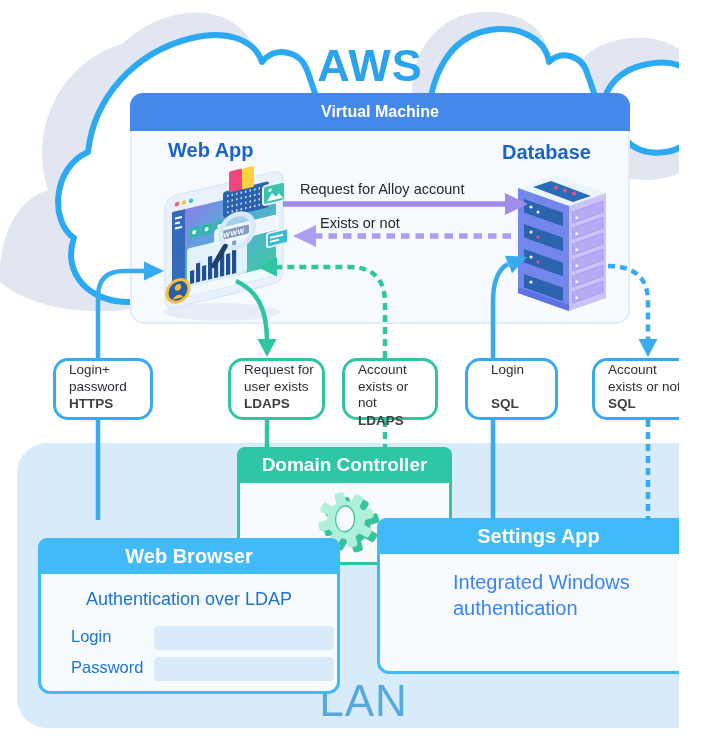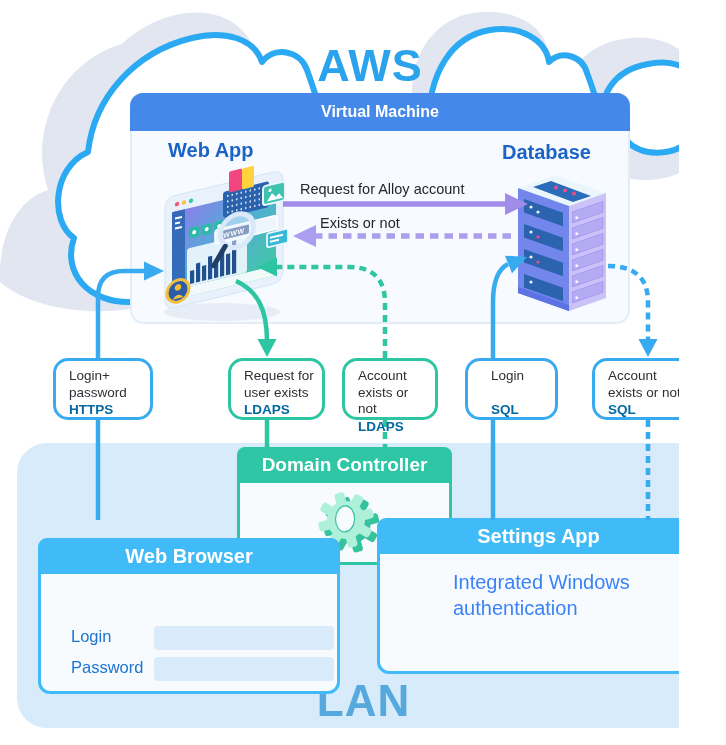--- a/index.html
+++ b/index.html
@@ -4,21 +4,21 @@
 <style>
   html,body{margin:0;padding:0;background:#fff}
   .stage{position:relative;width:679px;height:745px;background:#ffffff;overflow:hidden;
          font-family:"Liberation Sans",sans-serif;}
   .abs{position:absolute}
   .layer{position:absolute;left:0;top:0;pointer-events:none}
 
   
   .aws-label{left:295px;top:40px;width:150px;text-align:center;font-size:45px;font-weight:bold;
              color:#2BA3EC;letter-spacing:1px;z-index:2}
-  .lan-label{left:17px;top:676px;width:693px;text-align:center;font-size:44px;font-weight:bold;
+  .lan-label{left:17px;top:676px;width:693px;text-align:center;font-size:44px;font-weight:normal;
              color:#55A9DC;letter-spacing:1px;z-index:3}
 
   
   .vm-panel{left:130px;top:93px;width:500px;height:231px;background:#F7FAFE;border:2px solid #E3EDF8;
             border-radius:14px;box-sizing:border-box;z-index:4}
   .panel-header{position:absolute;left:-2px;top:-2px;right:-2px;height:38px;border-radius:13px 13px 0 0;
             display:flex;align-items:center;justify-content:center;color:#fff;font-weight:bold}
   .vm-panel .panel-header{background:#4489E9;font-size:16px}
 
   .lan-panel{left:17px;top:443px;width:693px;height:285px;background:#D7EBFA;border-radius:30px;z-index:3}
@@ -36,24 +36,24 @@
   .wb-row-label{position:absolute;left:30px;font-size:16.5px;color:#1B74D0}
   .wb-input{position:absolute;left:113px;width:180px;height:24px;background:#D9EAFA;border-radius:4px}
   .sa-desc{position:absolute;left:73px;top:48px;width:225px;font-size:20px;line-height:26px;color:#3b82f6}
 
   
   .vm-sub{position:absolute;font-size:20px;font-weight:bold;color:#1B63C6;z-index:5}
   .arrow-caption{position:absolute;font-size:14.5px;color:#26262E;z-index:5}
 
   
   .plabel{position:absolute;top:358px;height:62px;background:#fff;border-radius:15px;
-          padding:7px 6px 0 13px;box-sizing:border-box;font-size:13.5px;line-height:16.5px;
+          padding:1px 6px 0 13px;box-sizing:border-box;font-size:13.5px;line-height:16.5px;
           color:#2E2E36;z-index:9}
   .plabel .pl-line{min-height:16.5px}
-  .plabel .proto{font-weight:bold;color:#0369a1;margin-top:1px}
+  .plabel .proto{font-weight:bold;color:#404040;margin-top:1px}
   .b-blue{border:3px solid #38AAEF}
   .b-teal{border:3px solid #2EC5A2}
 </style>
 </head>
 <body>
 
 <div class="stage">
 
   <svg class="layer" width="726" height="745" style="z-index:1">
     <g fill="#E2E6F1">
@@ -110,20 +110,21 @@
           <rect x="-5" y="-28" width="10" height="14" rx="3" transform="rotate(270)"></rect>
           <rect x="-5" y="-28" width="10" height="14" rx="3" transform="rotate(315)"></rect>
         </g>
         <ellipse cx="-1" cy="-1" rx="9.5" ry="13" transform="rotate(18)" fill="#F7FBFE" stroke="#35C29D" stroke-width="1.2"></ellipse>
       </g>
     </g>
   </svg>
 
   <div class="abs app-box wb-box">
     <div class="panel-header">Web Browser</div>
+    <div class="wb-sub">Authentication over LDAP</div>
     <div class="wb-row-label" style="top:86px">Login</div>
     <div class="wb-input" style="top:85px"></div>
     <div class="wb-row-label" style="top:117px">Password</div>
     <div class="wb-input" style="top:116px"></div>
   </div>
 
   <div class="abs app-box sa-box">
     <div class="panel-header">Settings App</div>
     <div class="sa-desc">Integrated Windows authentication</div>
   </div>

